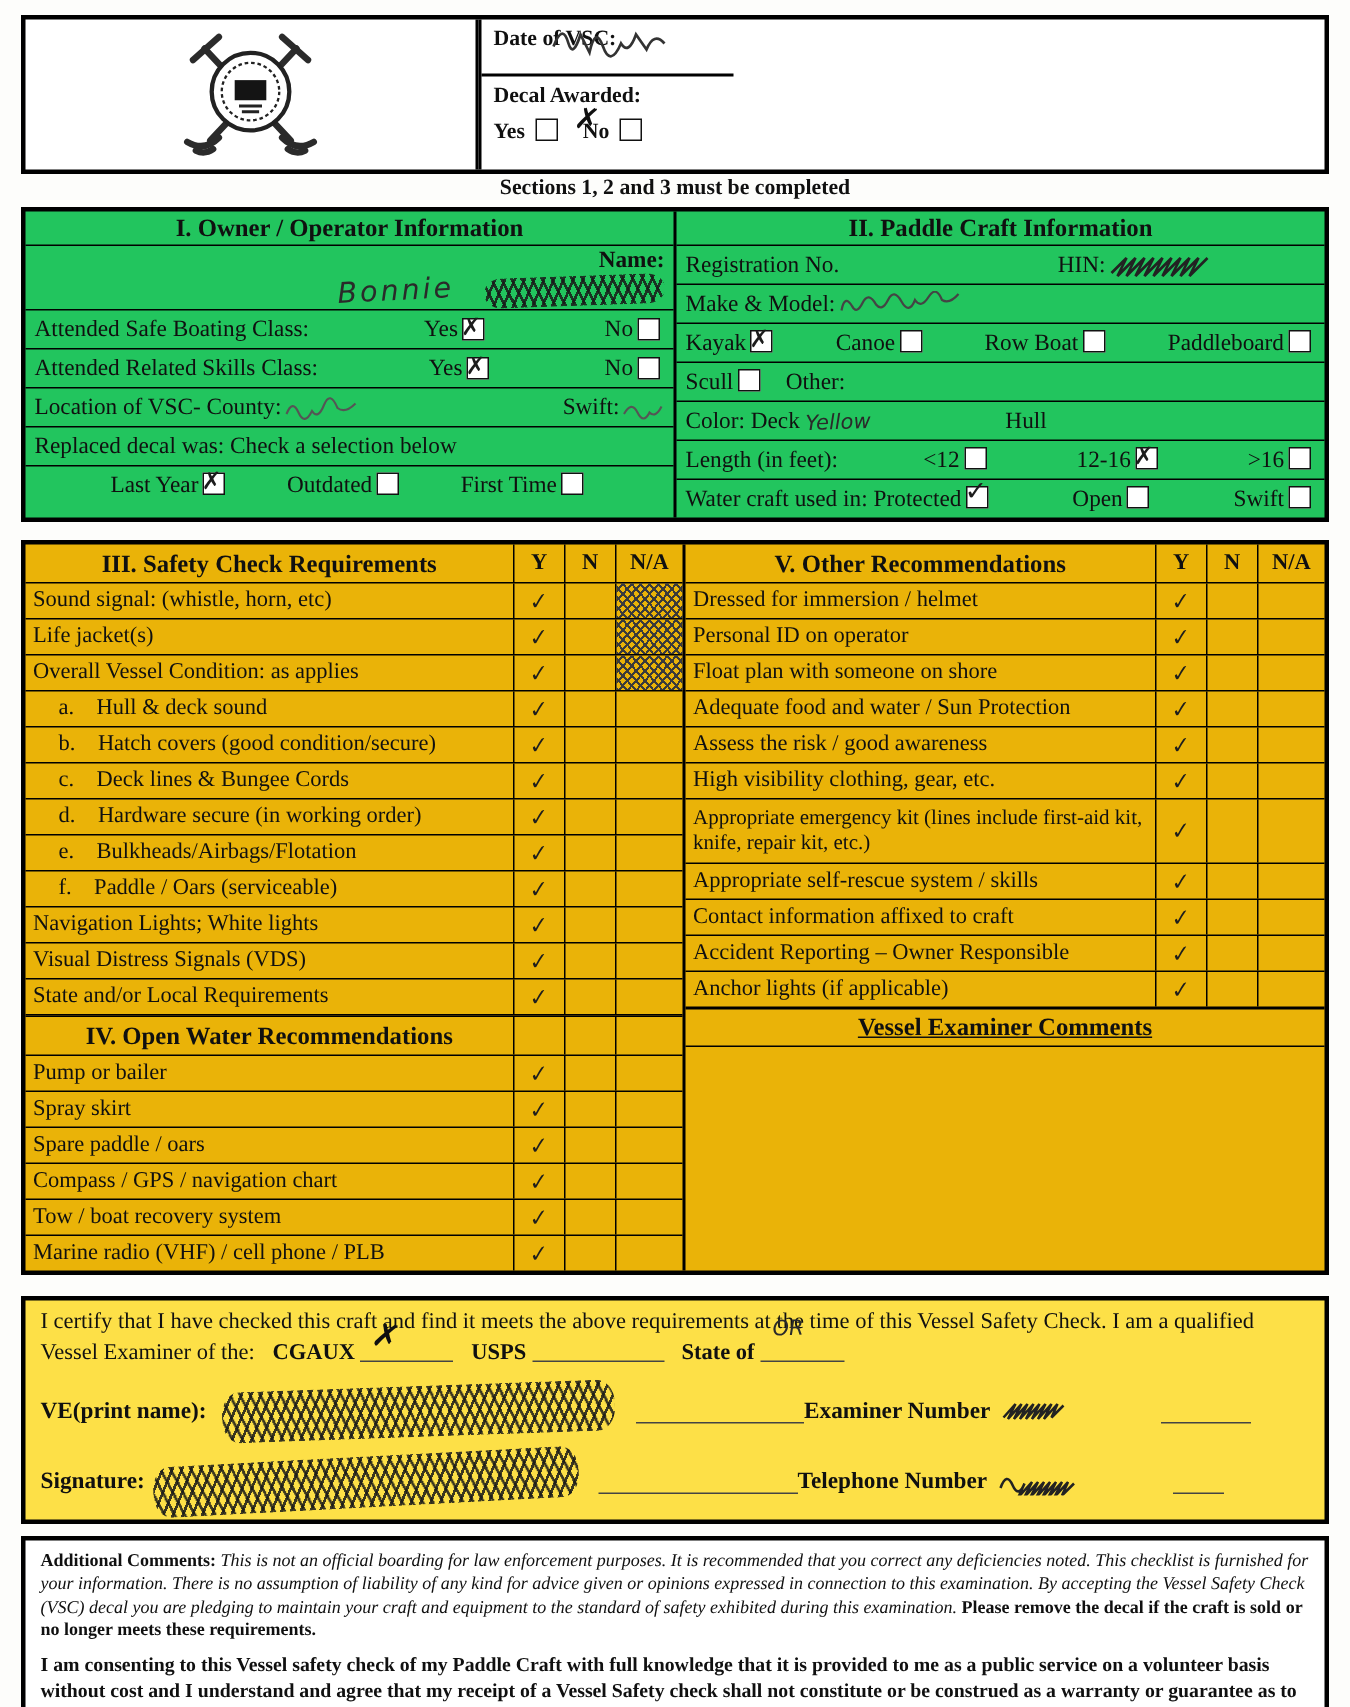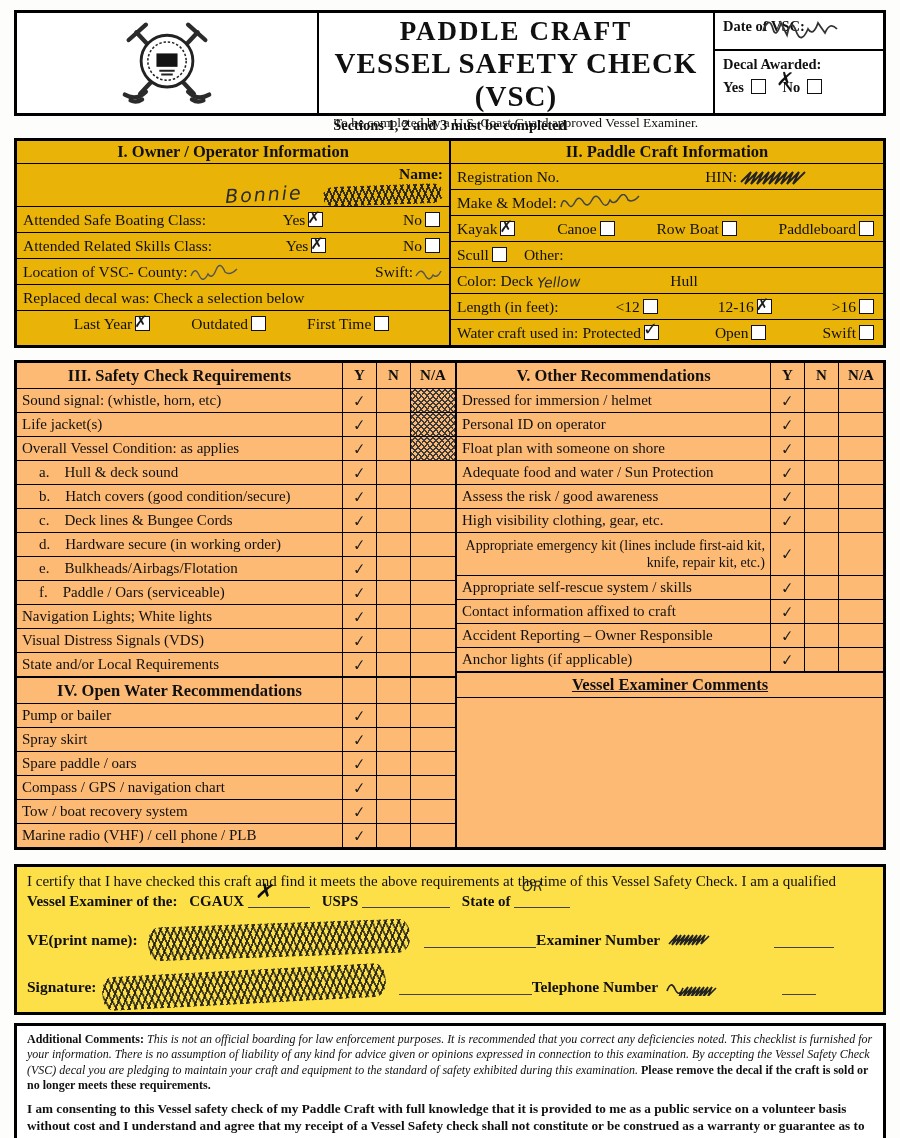--- a/index.html
+++ b/index.html
@@ -26,21 +26,21 @@
   .decalx { position:absolute; left:62px; top:54px; font-family:"DejaVu Sans",sans-serif; font-size:20px; font-weight:bold; transform:rotate(8deg); }
 
   .note { text-align:center; font-weight:bold; font-size:14.5px; padding:1px 0 2px; }
 
   
   .box { display:inline-block; width:13px; height:13px; border:1.6px solid #111; vertical-align:-2px; position:relative; margin:0 3px; background:#fff; }
   .box .mk { position:absolute; left:-2px; top:-5px; font-size:16px; font-weight:bold; font-family:"DejaVu Sans",sans-serif; color:#1c1c1c; }
   .box .mk.big { font-size:18px; top:-8px; }
 
   
-  .info { display:flex; border:3px solid #000; margin-top:2px; background:#eab308; }
+  .info { display:flex; border:3px solid #000; margin-top:2px; background:#22c55e; }
   .icol { flex:1; display:flex; flex-direction:column; }
   .icol.left { border-right:2px solid #000; }
   .sec-hdr { text-align:center; font-weight:bold; font-size:16.5px; border-bottom:1.6px solid #000; padding:1px 0; }
   .irow { border-bottom:1.4px solid #000; padding:1px 6px; font-size:15.5px; display:flex; align-items:center; min-height:23px; position:relative; }
   .icol .irow:last-child { border-bottom:none; }
   .irow.tallname { min-height:40px; display:block;text-align:right; }
   .irow .gap { flex:1; }
   .center { justify-content:center; }
 
   
@@ -53,21 +53,21 @@
   .xhatch {
     display:inline-block;
     background:
       repeating-linear-gradient(65deg, rgba(25,25,25,.85) 0 1.8px, transparent 1.8px 6px),
       repeating-linear-gradient(115deg, rgba(25,25,25,.85) 0 1.8px, transparent 1.8px 6px);
     border-radius:12px / 45%;
     transform:rotate(-2deg);
   }
 
   
-  .checks { display:flex; border:3px solid #000; margin-top:12px; background:#fdba74;text-align:right; }
+  .checks { display:flex; border:3px solid #000; margin-top:12px; background:#eab308; }
   .chalf { display:flex; flex-direction:column; }
   .chalf.left { width:438px; border-right:2px solid #000; }
   .chalf.right { flex:1; }
   .crow { display:flex; border-bottom:1.4px solid #000; min-height:23px; align-items:stretch; }
   .crow.hdr-row { min-height:25px; font-weight:bold; }
   .crow.thick { border-top:1.2px solid #000; }
   .crow:last-child { border-bottom:none; }
   .clabel { flex:1; padding:1px 5px; font-size:15px; display:flex; align-items:center; border-right:1.4px solid #000; }
   .clabel.hdrtxt { justify-content:center; font-size:16.5px; font-weight:bold; }
   .clabel.sub { padding-left:22px; }
@@ -116,25 +116,20 @@
             <path d="M38,78 q-10,10 -22,3"></path>
           <path d="M86,86 q6,4 12,1"></path>
             <path d="M34,86 q-6,4 -12,1"></path>
         </g>
         <circle cx="60" cy="46" r="27" fill="#fff" stroke="#222" stroke-width="3"></circle>
         <circle cx="60" cy="46" r="20" fill="none" stroke="#222" stroke-width="1.6" stroke-dasharray="2.5 2"></circle>
         <rect x="49" y="38" width="22" height="14" fill="#141414"></rect>
         <path d="M52,56 h16 M54,60 h12" stroke="#222" stroke-width="2" fill="none"></path>
       </svg>
     </div>
-    <div class="hdr-title">
-      <div class="t1">PADDLE CRAFT</div>
-      <div class="t2">VESSEL SAFETY CHECK (VSC)</div>
-      <div class="t3">To be completed by a U.S. Coast Guard approved Vessel Examiner.</div>
-    </div>
     <div class="hdr-date">
       <span>Date of VSC:</span>
       <svg class="scrawl datescrawl" width="86" height="26" viewBox="0 0 86 26">
         <path d="M4,18 q6,-16 10,-2 q3,10 8,-6 l6,12 q4,-18 9,-4 t12,-2 q5,8 10,-6 l7,10 q5,-12 12,-4" stroke="#333" stroke-width="1.8" fill="none"></path>
       </svg>
       <div class="rule"></div>
       <div>Decal Awarded:</div>
       <span class="decalx">✗</span>
       <div class="yesno">
         <span><span>Yes</span>&nbsp;<span class="box"></span></span>
@@ -523,21 +518,21 @@
         <div class="ccell na"></div>
       </div>
       <div class="comments-hdr">Vessel Examiner Comments</div>
       <div class="comments-space"></div>
     </div>
   </div>
 
   <div class="cert">
     <span>I certify that I have checked this craft and find it meets the above requirements at the time of this Vessel Safety Check. I am a qualified</span>
     <div class="certline2">
-      <span style="font-weight:bold;">Vessel Examiner of the:</span>
+      <span style="font-weight:normal;">Vessel Examiner of the:</span>
       <b>CGAUX</b>
       <span class="blank" style="width:62px;"><span class="over cgx">✗</span></span>
       <b>USPS</b>
       <span class="blank" style="width:88px;"></span>
       <b>State of</b>
       <span class="blank" style="width:56px;"><span class="over hand small" style="top:-16px;">OR</span></span>
     </div>
     <div class="vrow">
       <span class="lbl">VE(print name):</span>
       <span class="xhatch" style="width:280px;height:34px;margin-left:10px;"></span>

